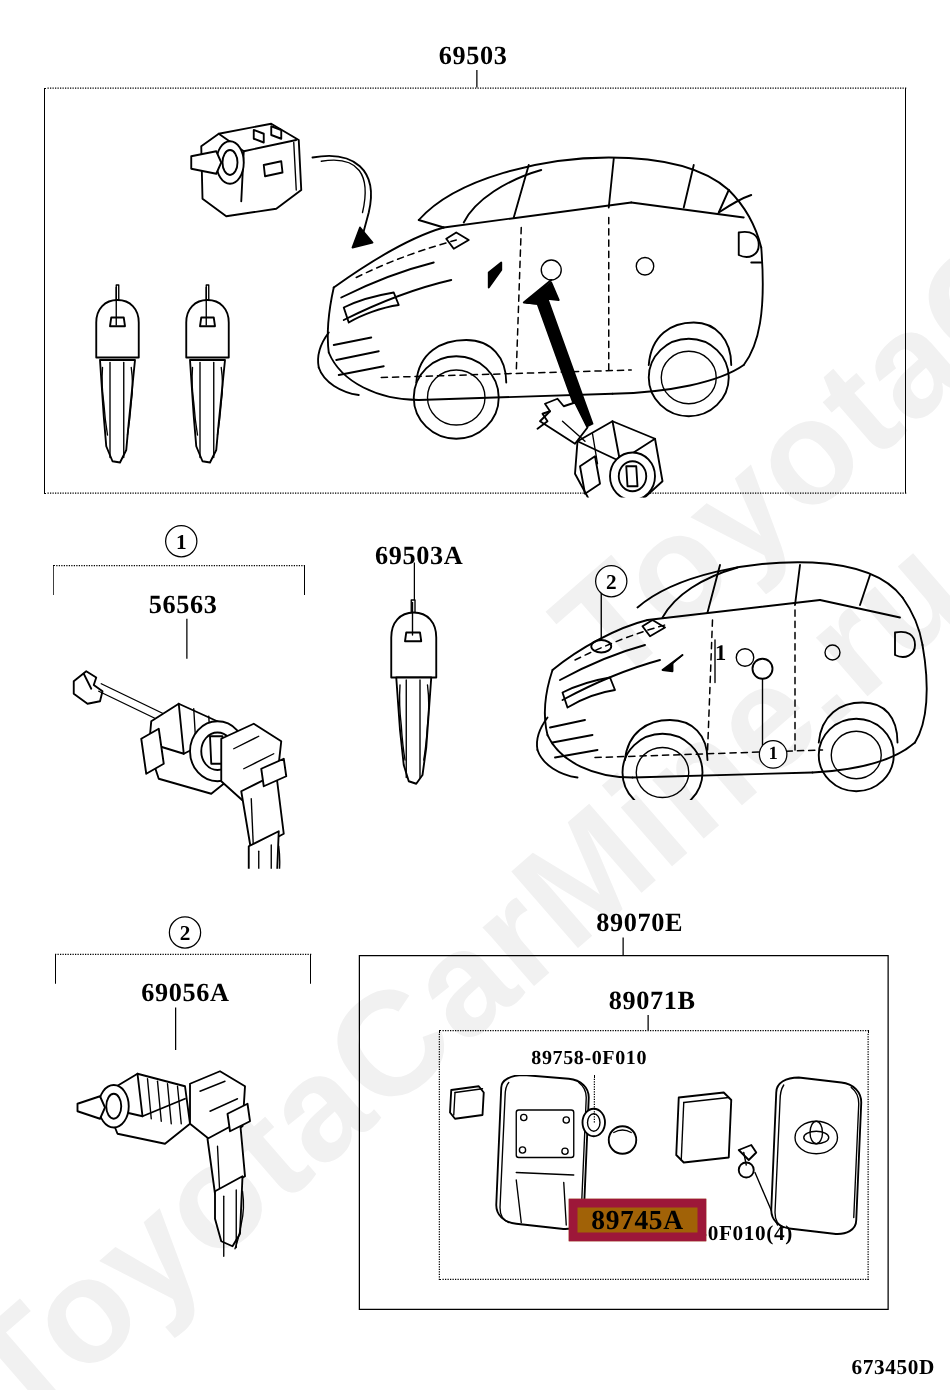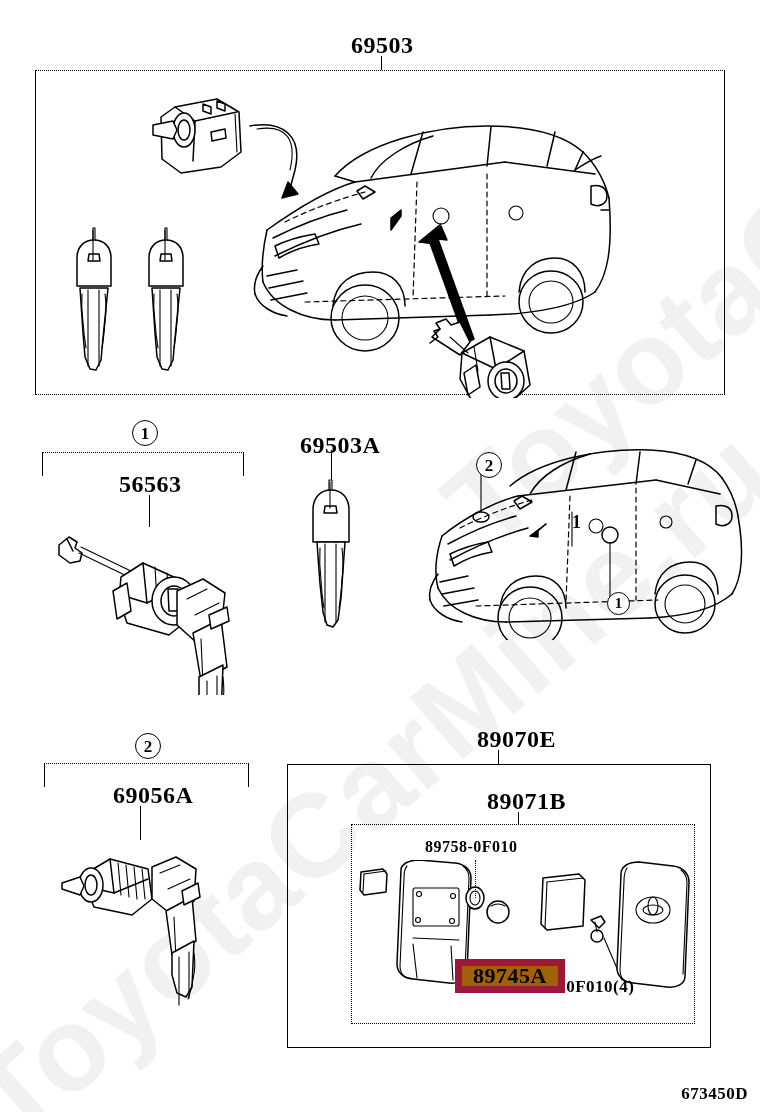--- a/index.html
+++ b/index.html
@@ -25,21 +25,21 @@
     letter-spacing:1px;
     transform-origin:left top;
   }
   .wm1{left:418px;top:470px;font-size:118px;transform:rotate(-41deg);}
   .wm2{left:-55px;top:1065px;font-size:118px;transform:rotate(-41deg);}
 
   
   .lbl{
     position:absolute;
     font-family:"Liberation Serif", serif;
-    font-size:24px;
+    font-size:21px;
     font-weight:700;
     letter-spacing:0.5px;
     white-space:nowrap;
     z-index:6;
   }
   .lbl.sm{font-size:19px;}
 
   
   .panel-solid{
     position:absolute;border:1.6px solid #000;box-sizing:border-box;z-index:2;background:transparent;

